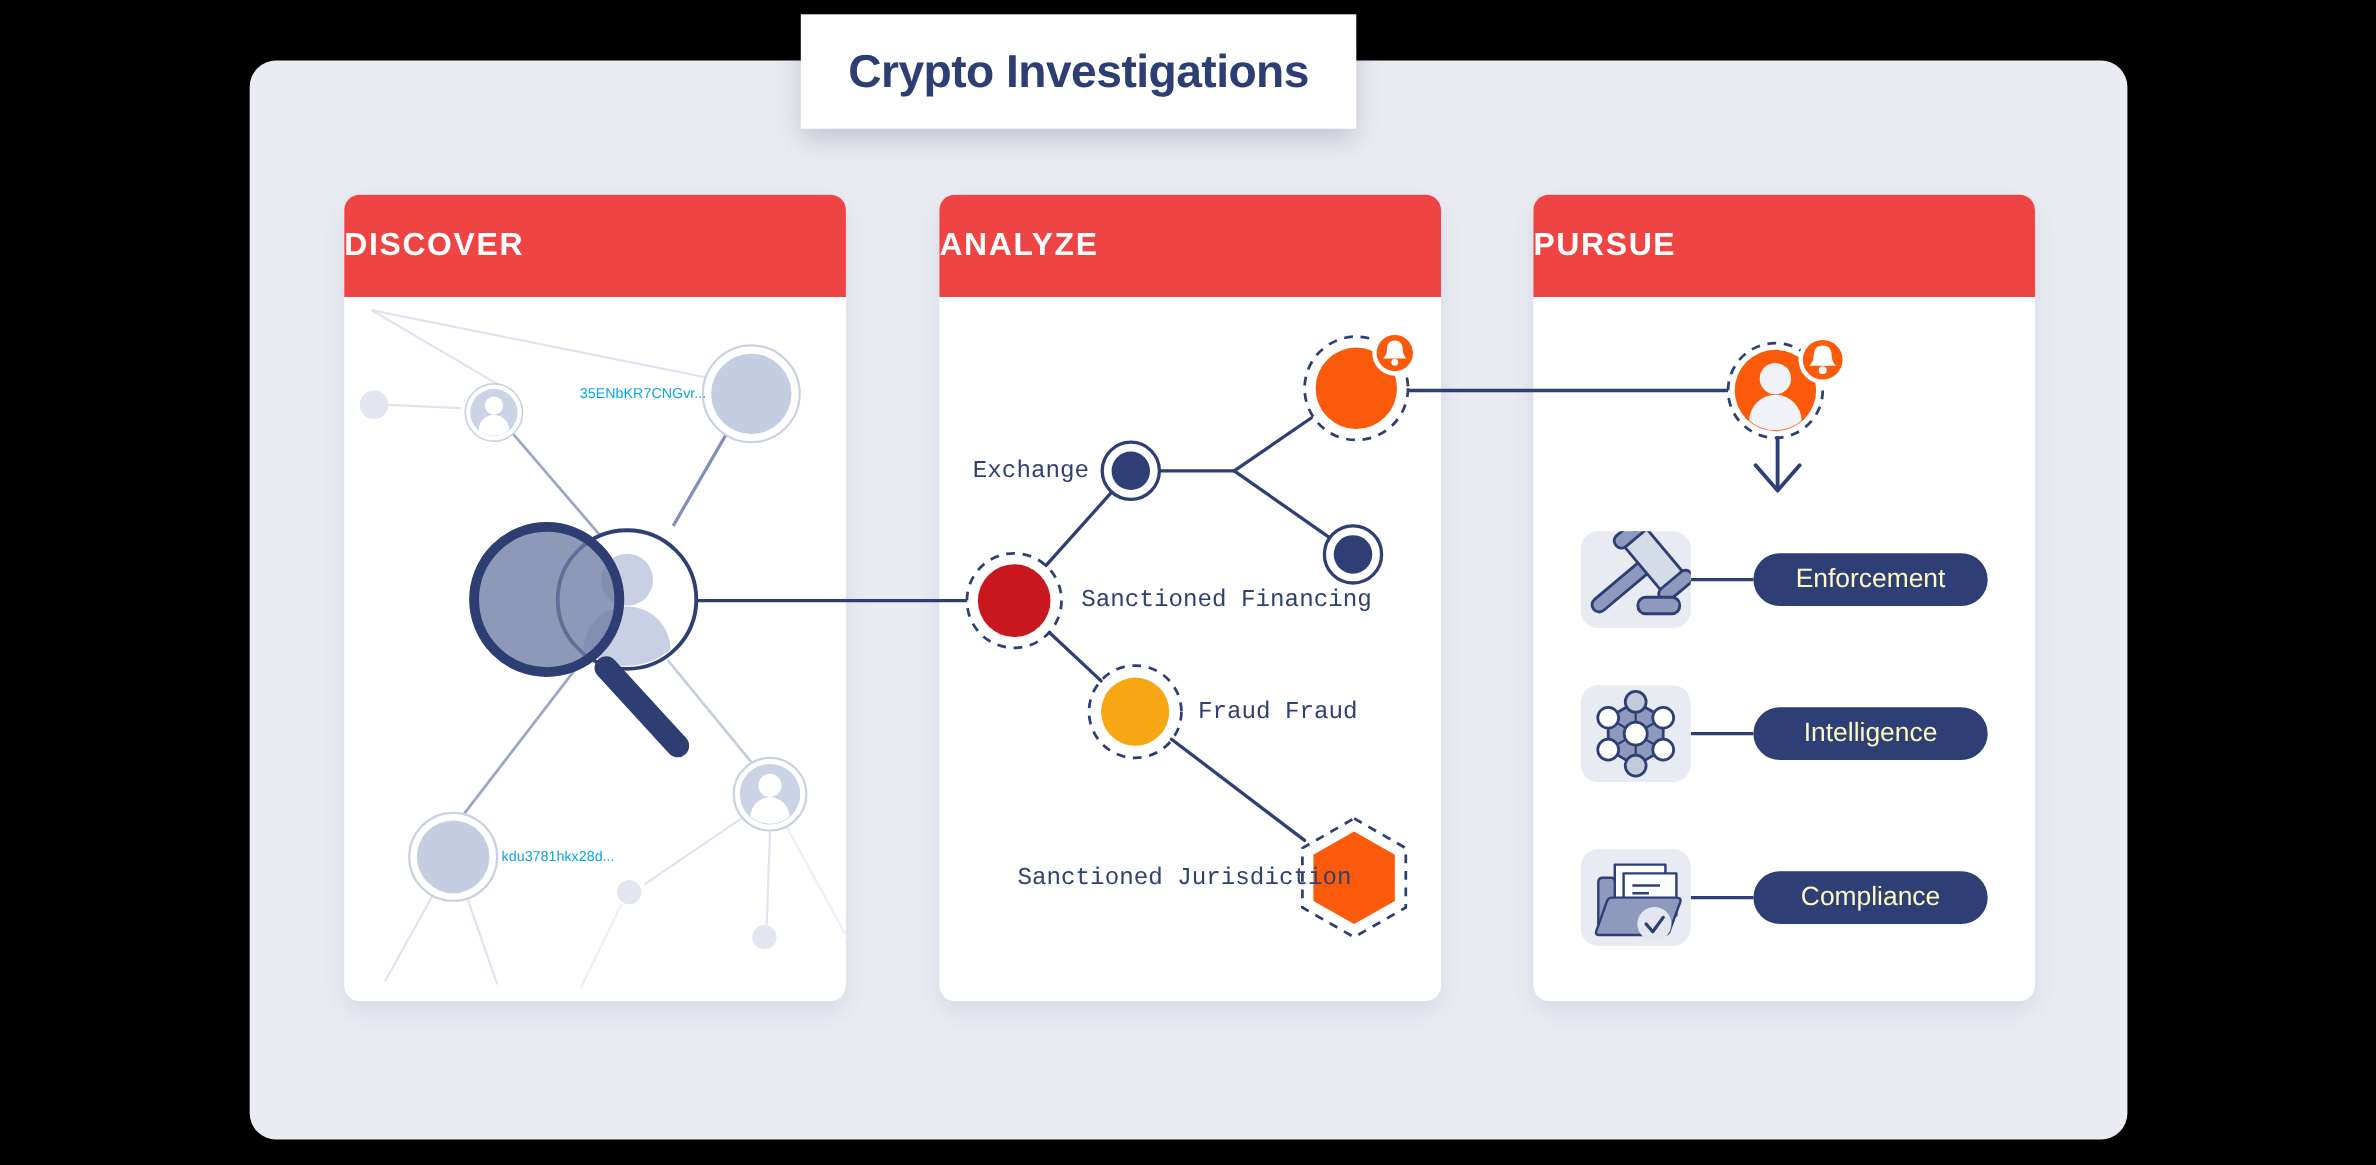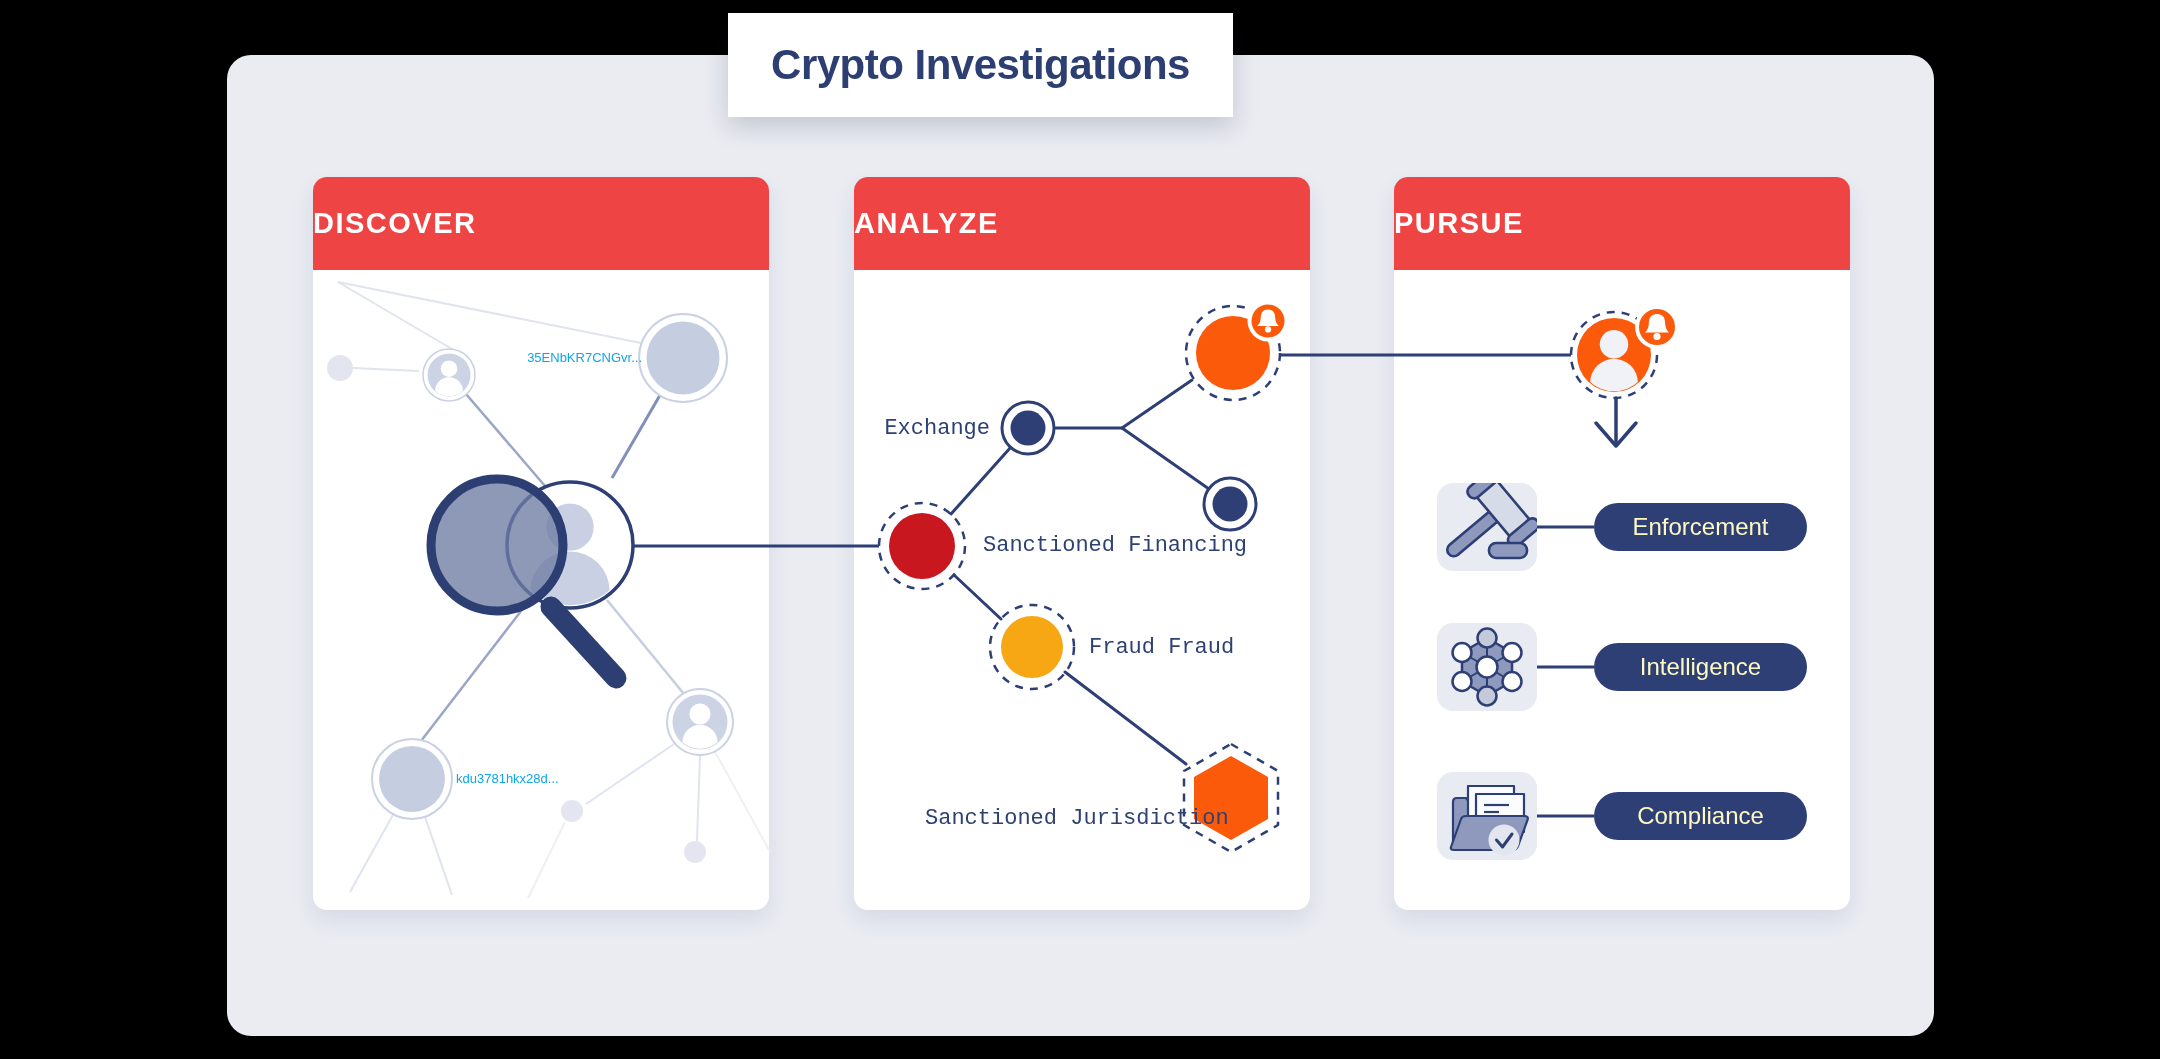--- a/index.html
+++ b/index.html
@@ -175,21 +175,21 @@
       <line x1="1537" y1="816" x2="1594" y2="816"></line>
     </g>
   </svg>
 
   <div class="abs addr" style="left:518px;top:350px;width:124px;text-align:right">35ENbKR7CNGvr...</div>
   <div class="abs addr" style="left:456px;top:771px">kdu3781hkx28d...</div>
 
   <div class="abs lbl" style="left:860px;top:416px;width:130px;text-align:right">Exchange</div>
   <div class="abs lbl" style="left:983px;top:533px">Sanctioned Financing</div>
   <div class="abs lbl" style="left:1089px;top:635px">Fraud Fraud</div>
-  <div class="abs lbl" style="left:925px;top:806px">Sanctioned Jurisdiction</div>
+  <div class="abs lbl" style="left:925px;top:786px">Sanctioned Jurisdiction</div>
 
   <div class="abs tile" style="top:483px">
     <svg width="100" height="88" viewBox="0 0 100 88">
       <g stroke="#2d3f75" stroke-width="2.6">
         <g transform="translate(44,44) rotate(-40)">
           <rect x="-42" y="-6.5" width="74" height="13" rx="6.5" fill="#8e99bd"></rect>
           <rect x="16" y="-30" width="26" height="60" rx="6" fill="#d6dbe8"></rect>
           <rect x="11" y="-38" width="36" height="13" rx="6" fill="#8e99bd"></rect>
           <rect x="11" y="25" width="36" height="13" rx="6" fill="#8e99bd"></rect>
         </g>

